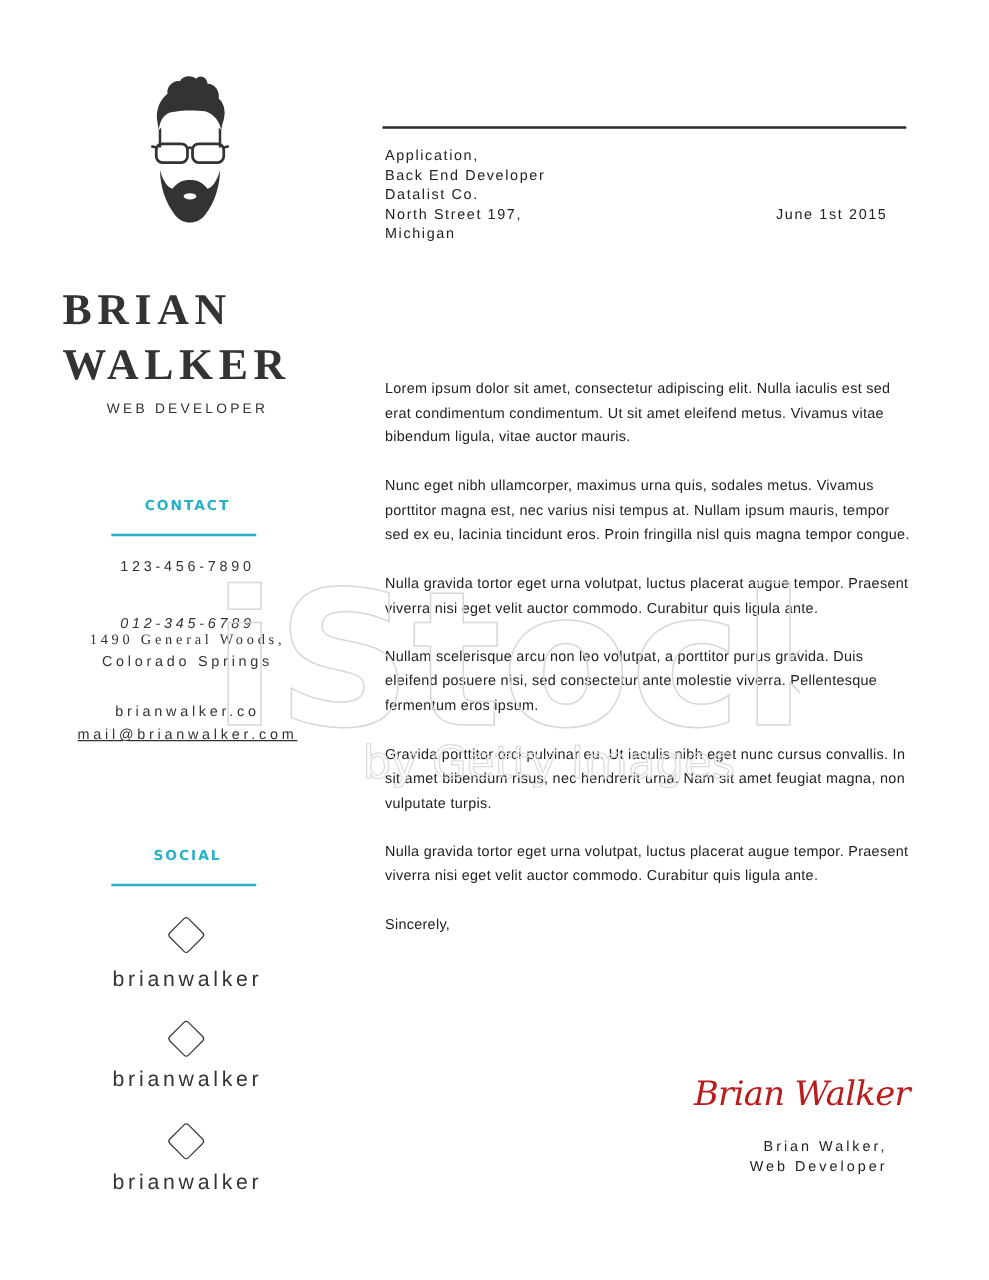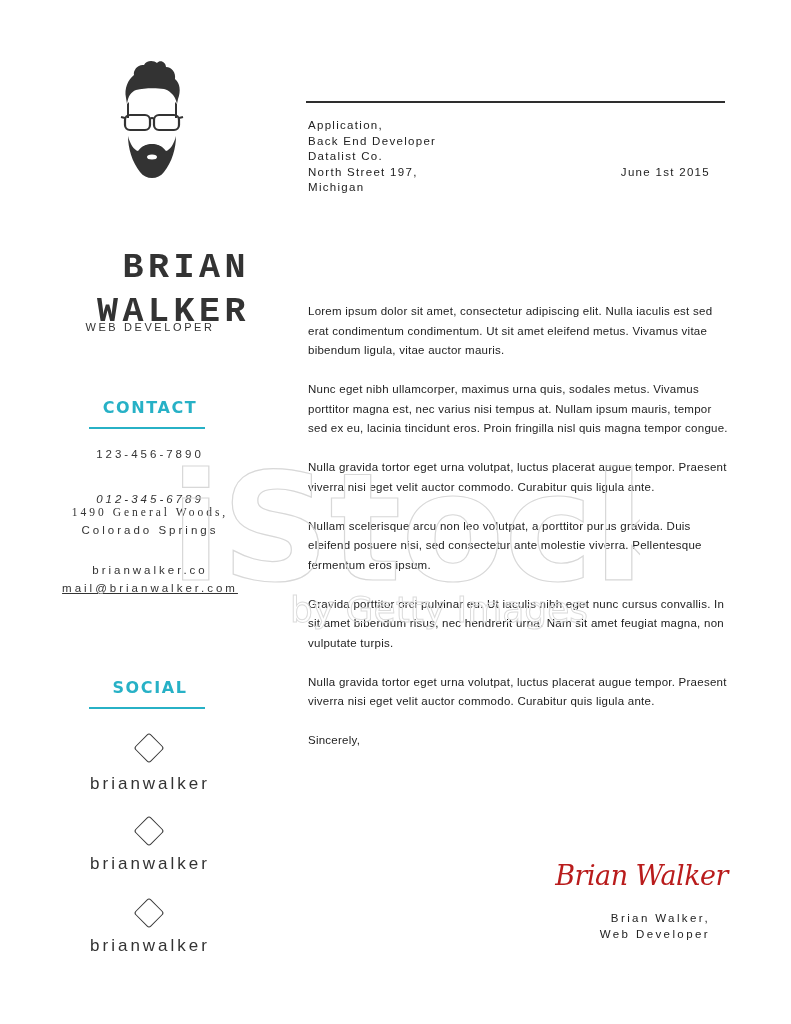--- a/index.html
+++ b/index.html
@@ -11,32 +11,32 @@
       font-family: "Liberation Sans", "DejaVu Sans", sans-serif;
       color: #2b2b2b;
     }
     .page { position: absolute; left: 0; top: 0; width: 791px; height: 1024px; }
 
     
     .left { position: absolute; left: 50px; top: 0; width: 200px; text-align: center; }
     .avatar { position: absolute; left: 70px; top: 58px; width: 64px; height: 128px; }
     .name {
       position: absolute; left: 0; top: 226px; width: 200px;
-      font-family: Liberation Mono, monospace; font-weight: bold;
+      font-family: Liberation Serif, serif; font-weight: bold;
       font-size: 35px; line-height: 44px; letter-spacing: 4.5px;
-      color: #333333; text-align: right; margin-top: 20px;
+      color: #333333; text-align: left;
     }
     .role {
       position: absolute; left: 0; top: 321px; width: 200px;
       font-size: 11px; letter-spacing: 2.6px; color: #333; text-align: center;
     }
     .section-title {
       position: absolute; left: 0; width: 200px;
       font-family: "DejaVu Sans", sans-serif; font-weight: bold;
-      font-size: 16px; letter-spacing: 1.6px; color: #27b1c6; text-align: center;
+      font-size: 11px; letter-spacing: 1.6px; color: #27b1c6; text-align: center;
     }
     .section-rule {
       position: absolute; left: 39px; width: 116px; height: 2px; background: #27b1c6;
     }
     .contact-line {
       position: absolute; left: 0; width: 200px; text-align: center;
       font-size: 11.5px; letter-spacing: 3px; color: #333; line-height: 18px;
     }
     .social-item { position: absolute; left: 0; width: 200px; text-align: center; }
     .diamond {

